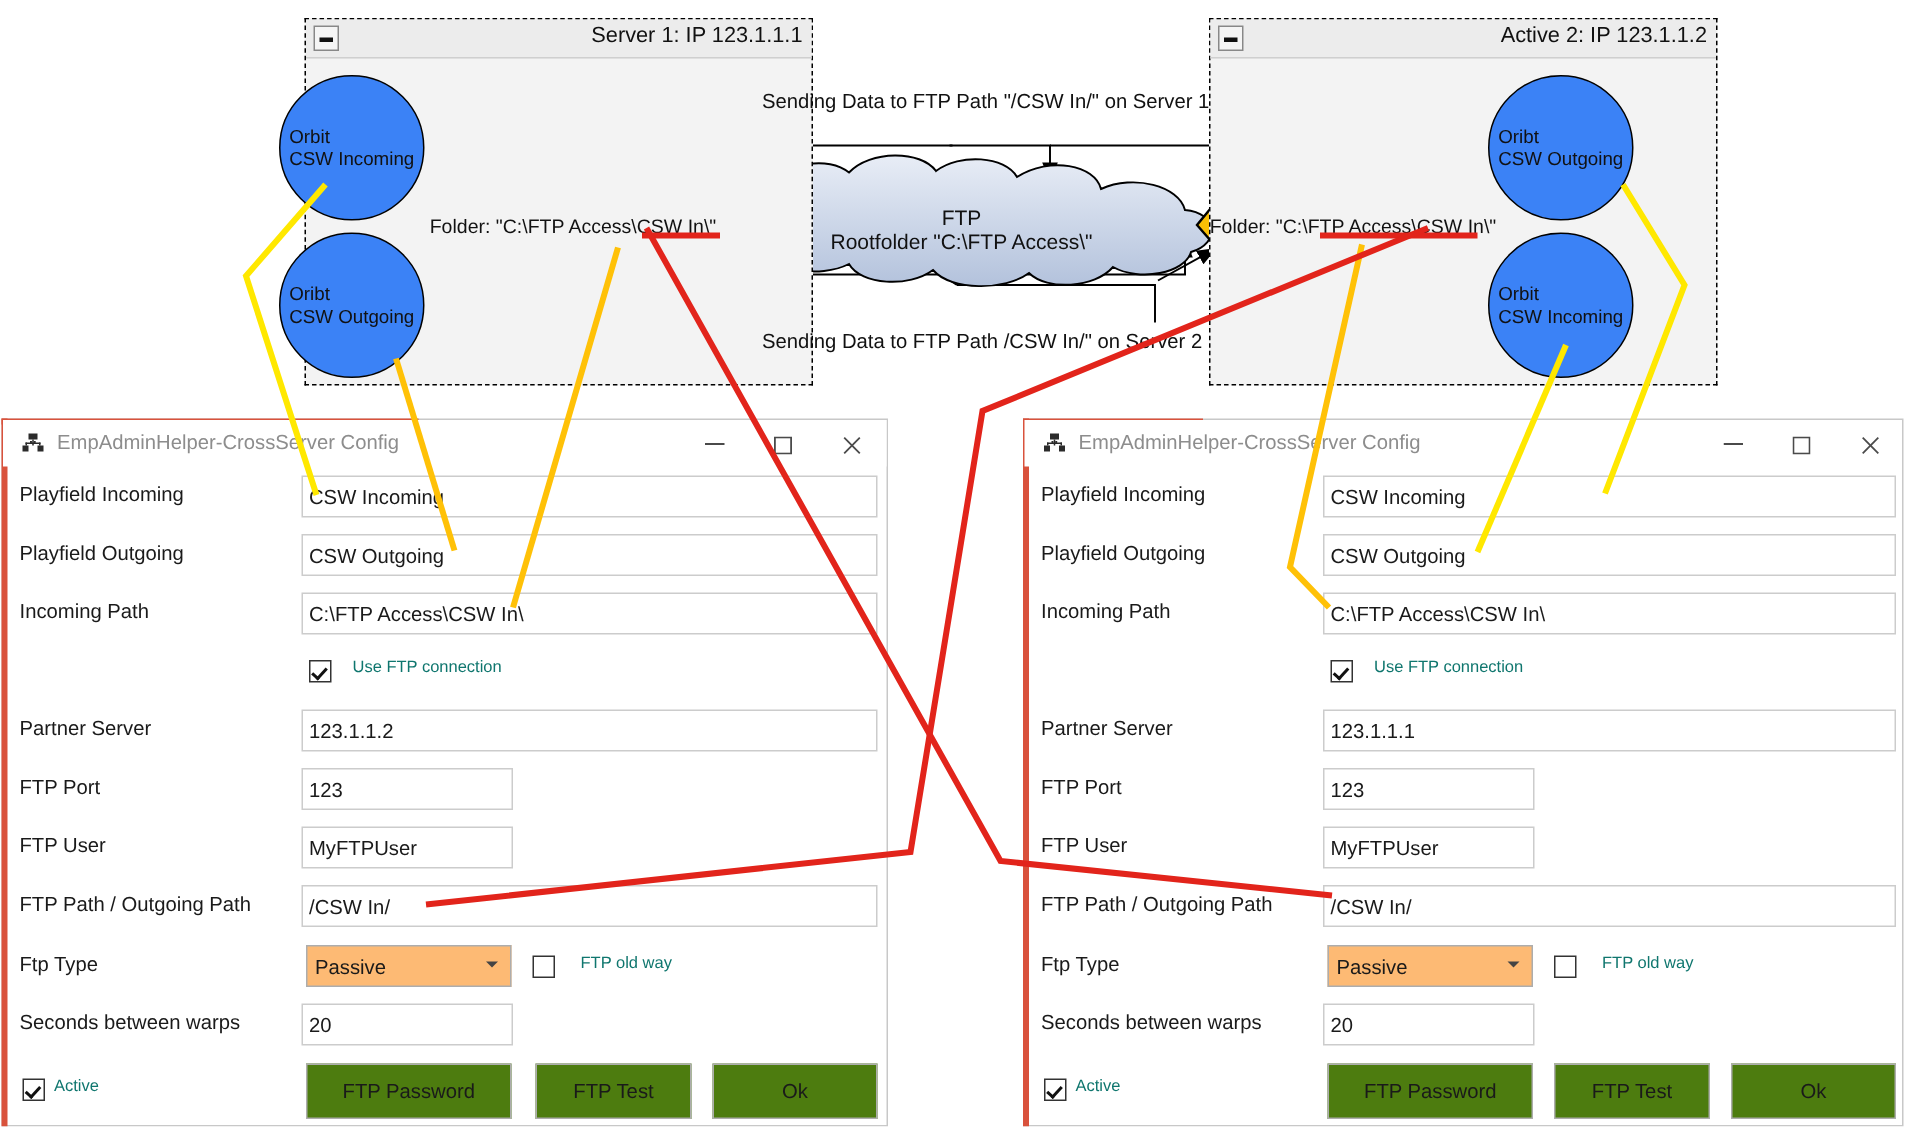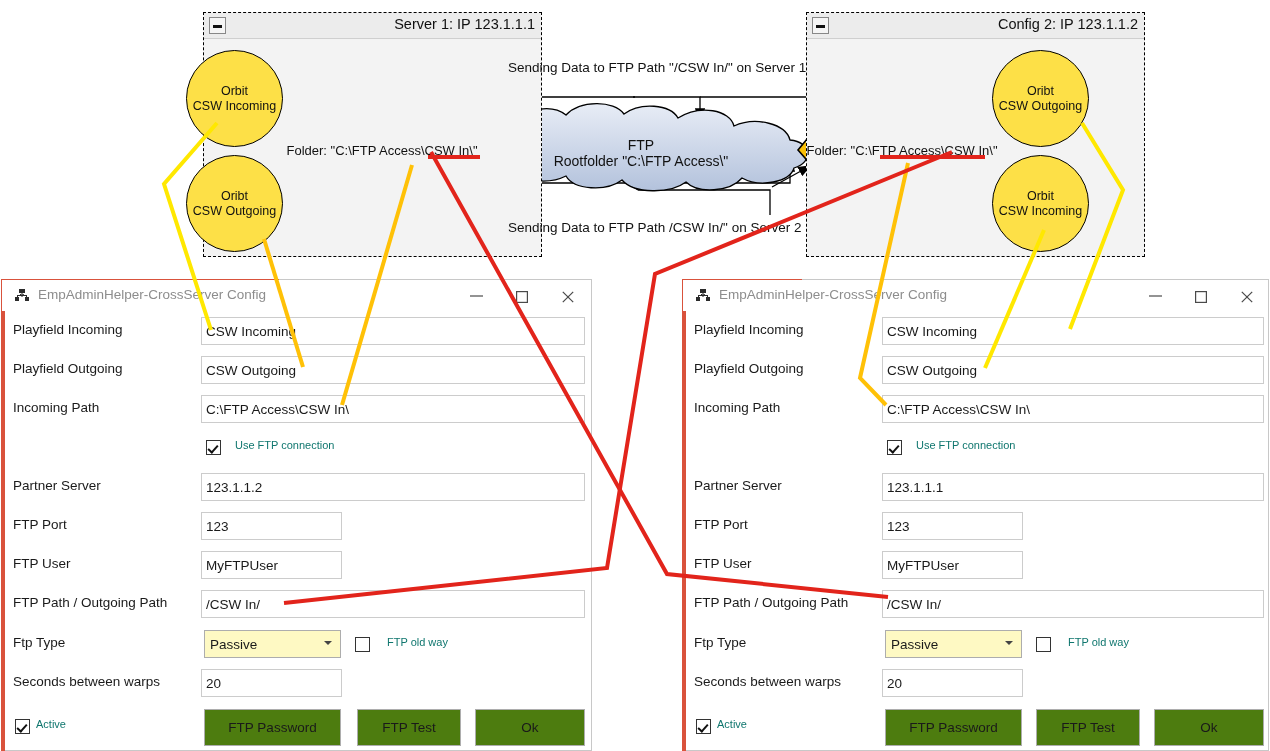--- a/index.html
+++ b/index.html
@@ -32,23 +32,23 @@
   .minbtn{
     position:absolute;left:5px;top:4px;width:17px;height:17px;
     border:1.5px solid #888;background:#f5f5f5;box-sizing:border-box;
   }
   .minbtn i{
     position:absolute;left:3px;top:7px;width:9px;height:3px;background:#111;
   }
 
   .node{
     position:absolute;border-radius:50%;
-    background:#fde047;border:1.6px solid #000;
+    background:#3b82f6;border:1.6px solid #000;
     display:flex;align-items:center;justify-content:center;
-    text-align:center;font-size:12.5px;line-height:15px;color:#111;
+    text-align:left;font-size:12.5px;line-height:15px;color:#111;
   }
 
   .hexlabel{
     position:absolute;font-size:13px;color:#111;white-space:nowrap;
     display:flex;align-items:center;justify-content:center;
   }
 
   .cloud-text{
     position:absolute;text-align:center;font-size:14px;line-height:16px;
     color:#111;white-space:nowrap;
@@ -89,21 +89,21 @@
   }
   .ftext{
     position:absolute;box-sizing:border-box;
     border:1px solid #cccccc;background:#fff;height:28px;
     font-size:13.5px;color:#1a1a1a;
     padding:3px 0 0 4px;line-height:21px;
     white-space:nowrap;overflow:hidden;
   }
   .combo{
     position:absolute;box-sizing:border-box;height:28px;
-    border:1px solid #adadad;background:#fef9c3;
+    border:1px solid #adadad;background:#fdba74;
     font-size:13.5px;color:#1a1a1a;padding:3px 0 0 5px;line-height:21px;
   }
   .combo .carret{
     position:absolute;right:8px;top:10px;width:0;height:0;
     border-left:4px solid transparent;border-right:4px solid transparent;
     border-top:4px solid #444;
   }
   .chkbox{
     position:absolute;width:15px;height:15px;box-sizing:border-box;
     border:1px solid #333;background:#fff;
@@ -186,21 +186,21 @@
           <i></i>
         </div>
       <div class="hdr-title">Server 1: IP 123.1.1.1</div>
     </div>
 
     <div class="server-box" style="left:772px;top:12px;width:339px;height:245px;">
       <div class="hdr"></div>
       <div class="minbtn">
           <i></i>
         </div>
-      <div class="hdr-title">Config 2: IP 123.1.1.2</div>
+      <div class="hdr-title">Active 2: IP 123.1.1.2</div>
     </div>
 
     <div class="node" style="left:186px;top:50px;width:95px;height:95px;">
       <div>
         <div>Orbit</div>
         <div>CSW Incoming</div>
       </div>
     </div>
     <div class="node" style="left:186px;top:155px;width:95px;height:95px;">
       <div>

